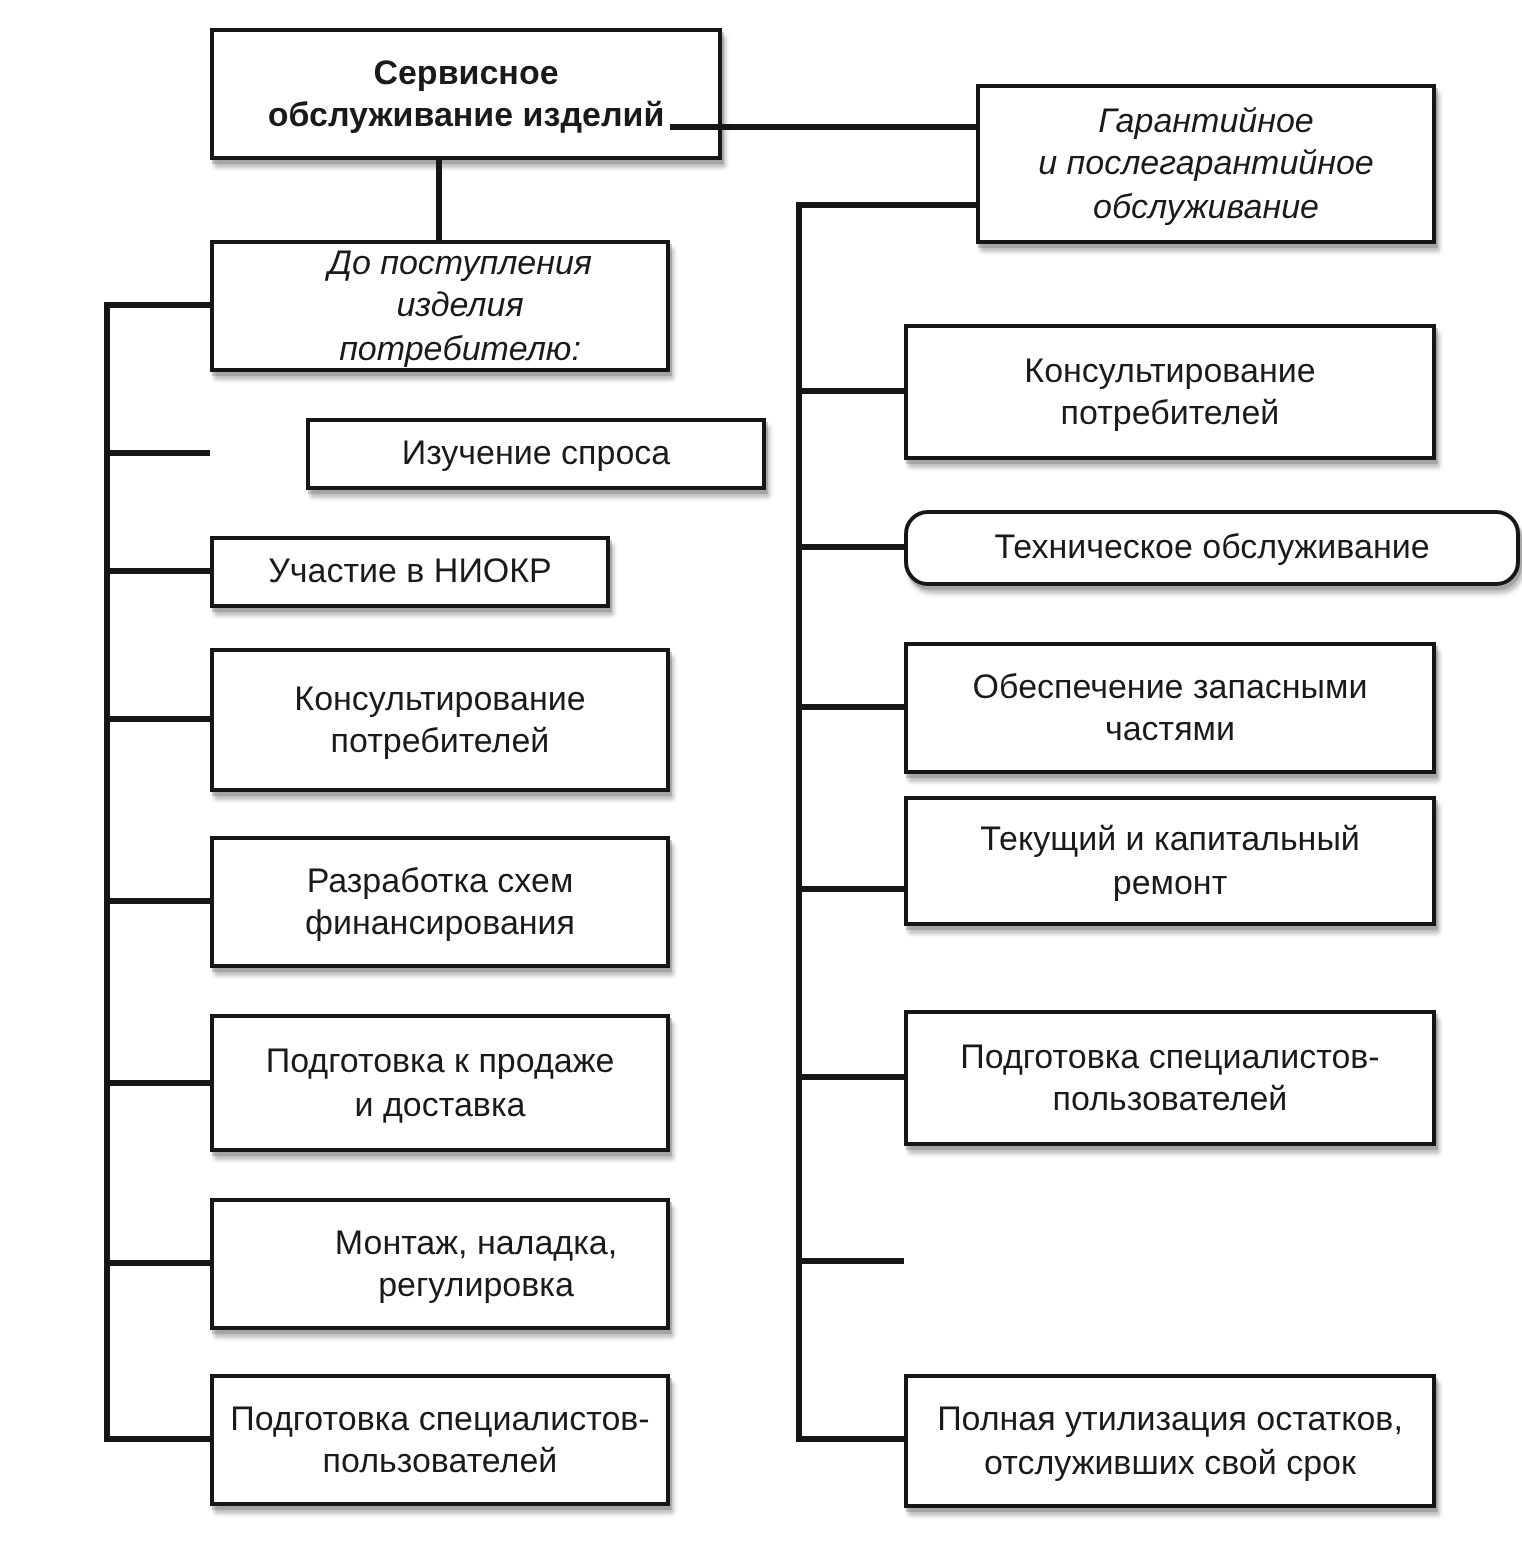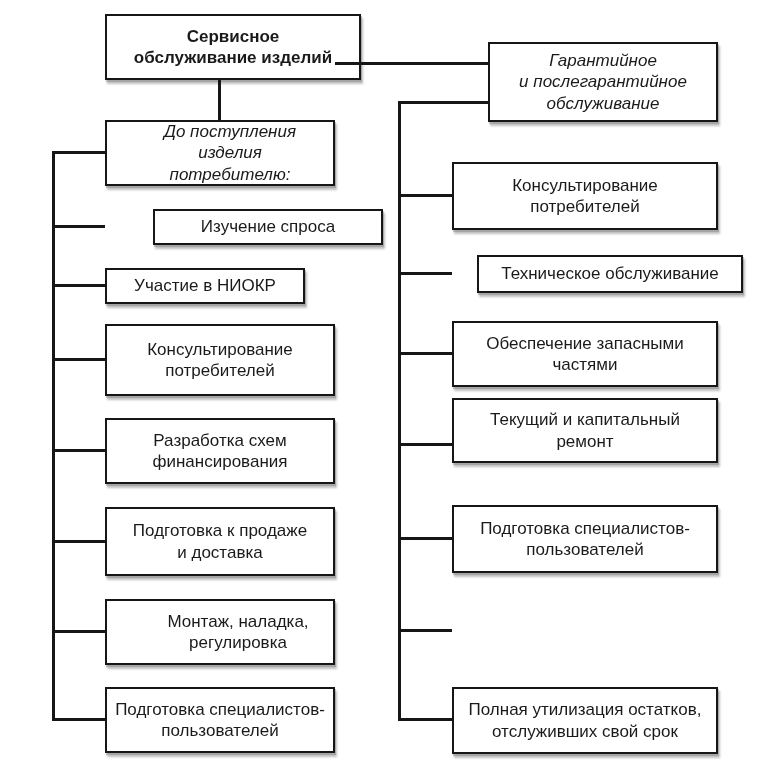--- a/index.html
+++ b/index.html
@@ -58,21 +58,21 @@
 финансирования</div>
   <div class="node" style="left:105px;top:507px;width:230px;height:69px;">Подготовка к продаже
 и доставка</div>
   <div class="node" style="left:105px;top:599px;width:230px;height:66px;padding-left:44px;">Монтаж, наладка,
 регулировка</div>
   <div class="node" style="left:105px;top:687px;width:230px;height:66px;">Подготовка специалистов-
 пользователей</div>
 
   <div class="node" style="left:452px;top:162px;width:266px;height:68px;">Консультирование
 потребителей</div>
-  <div class="node" style="left:477px;top:255px;width:266px;height:38px;">Техническое обслуживание</div>
+  <div class="node" style="left:452px;top:255px;width:308px;height:38px;border-radius:12px;">Техническое обслуживание</div>
   <div class="node" style="left:452px;top:321px;width:266px;height:66px;">Обеспечение запасными
 частями</div>
   <div class="node" style="left:452px;top:398px;width:266px;height:65px;">Текущий и капитальный
 ремонт</div>
   <div class="node" style="left:452px;top:505px;width:266px;height:68px;">Подготовка специалистов-
 пользователей</div>
   <div class="node" style="left:452px;top:687px;width:266px;height:67px;">Полная утилизация остатков,
 отслуживших свой срок</div>
 
   <div class="h" style="left:335px;top:62px;width:153px;"></div>

